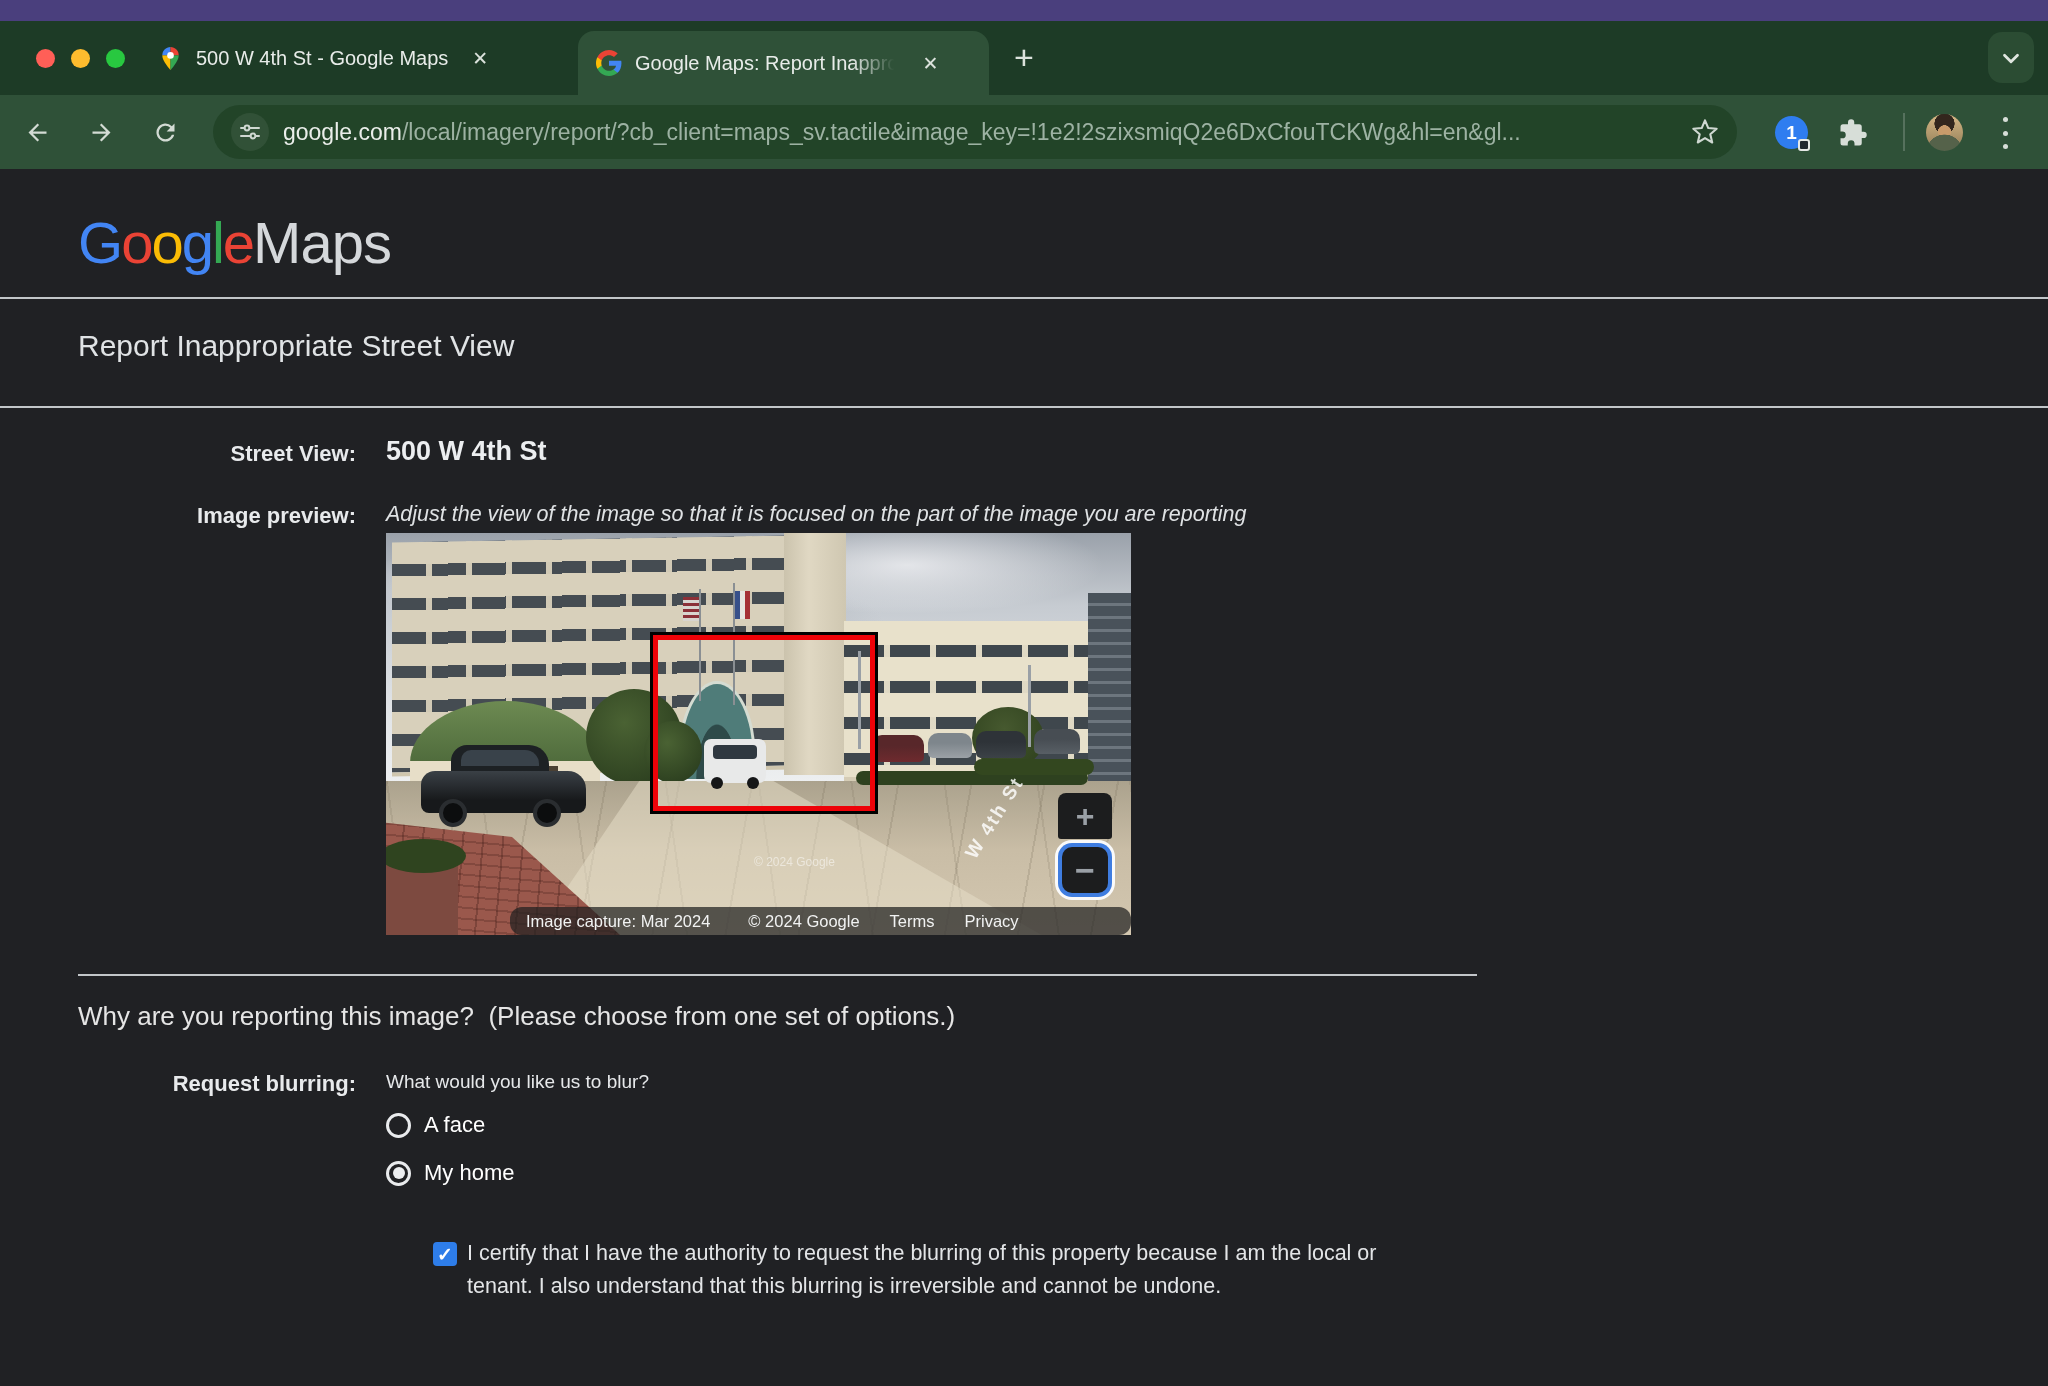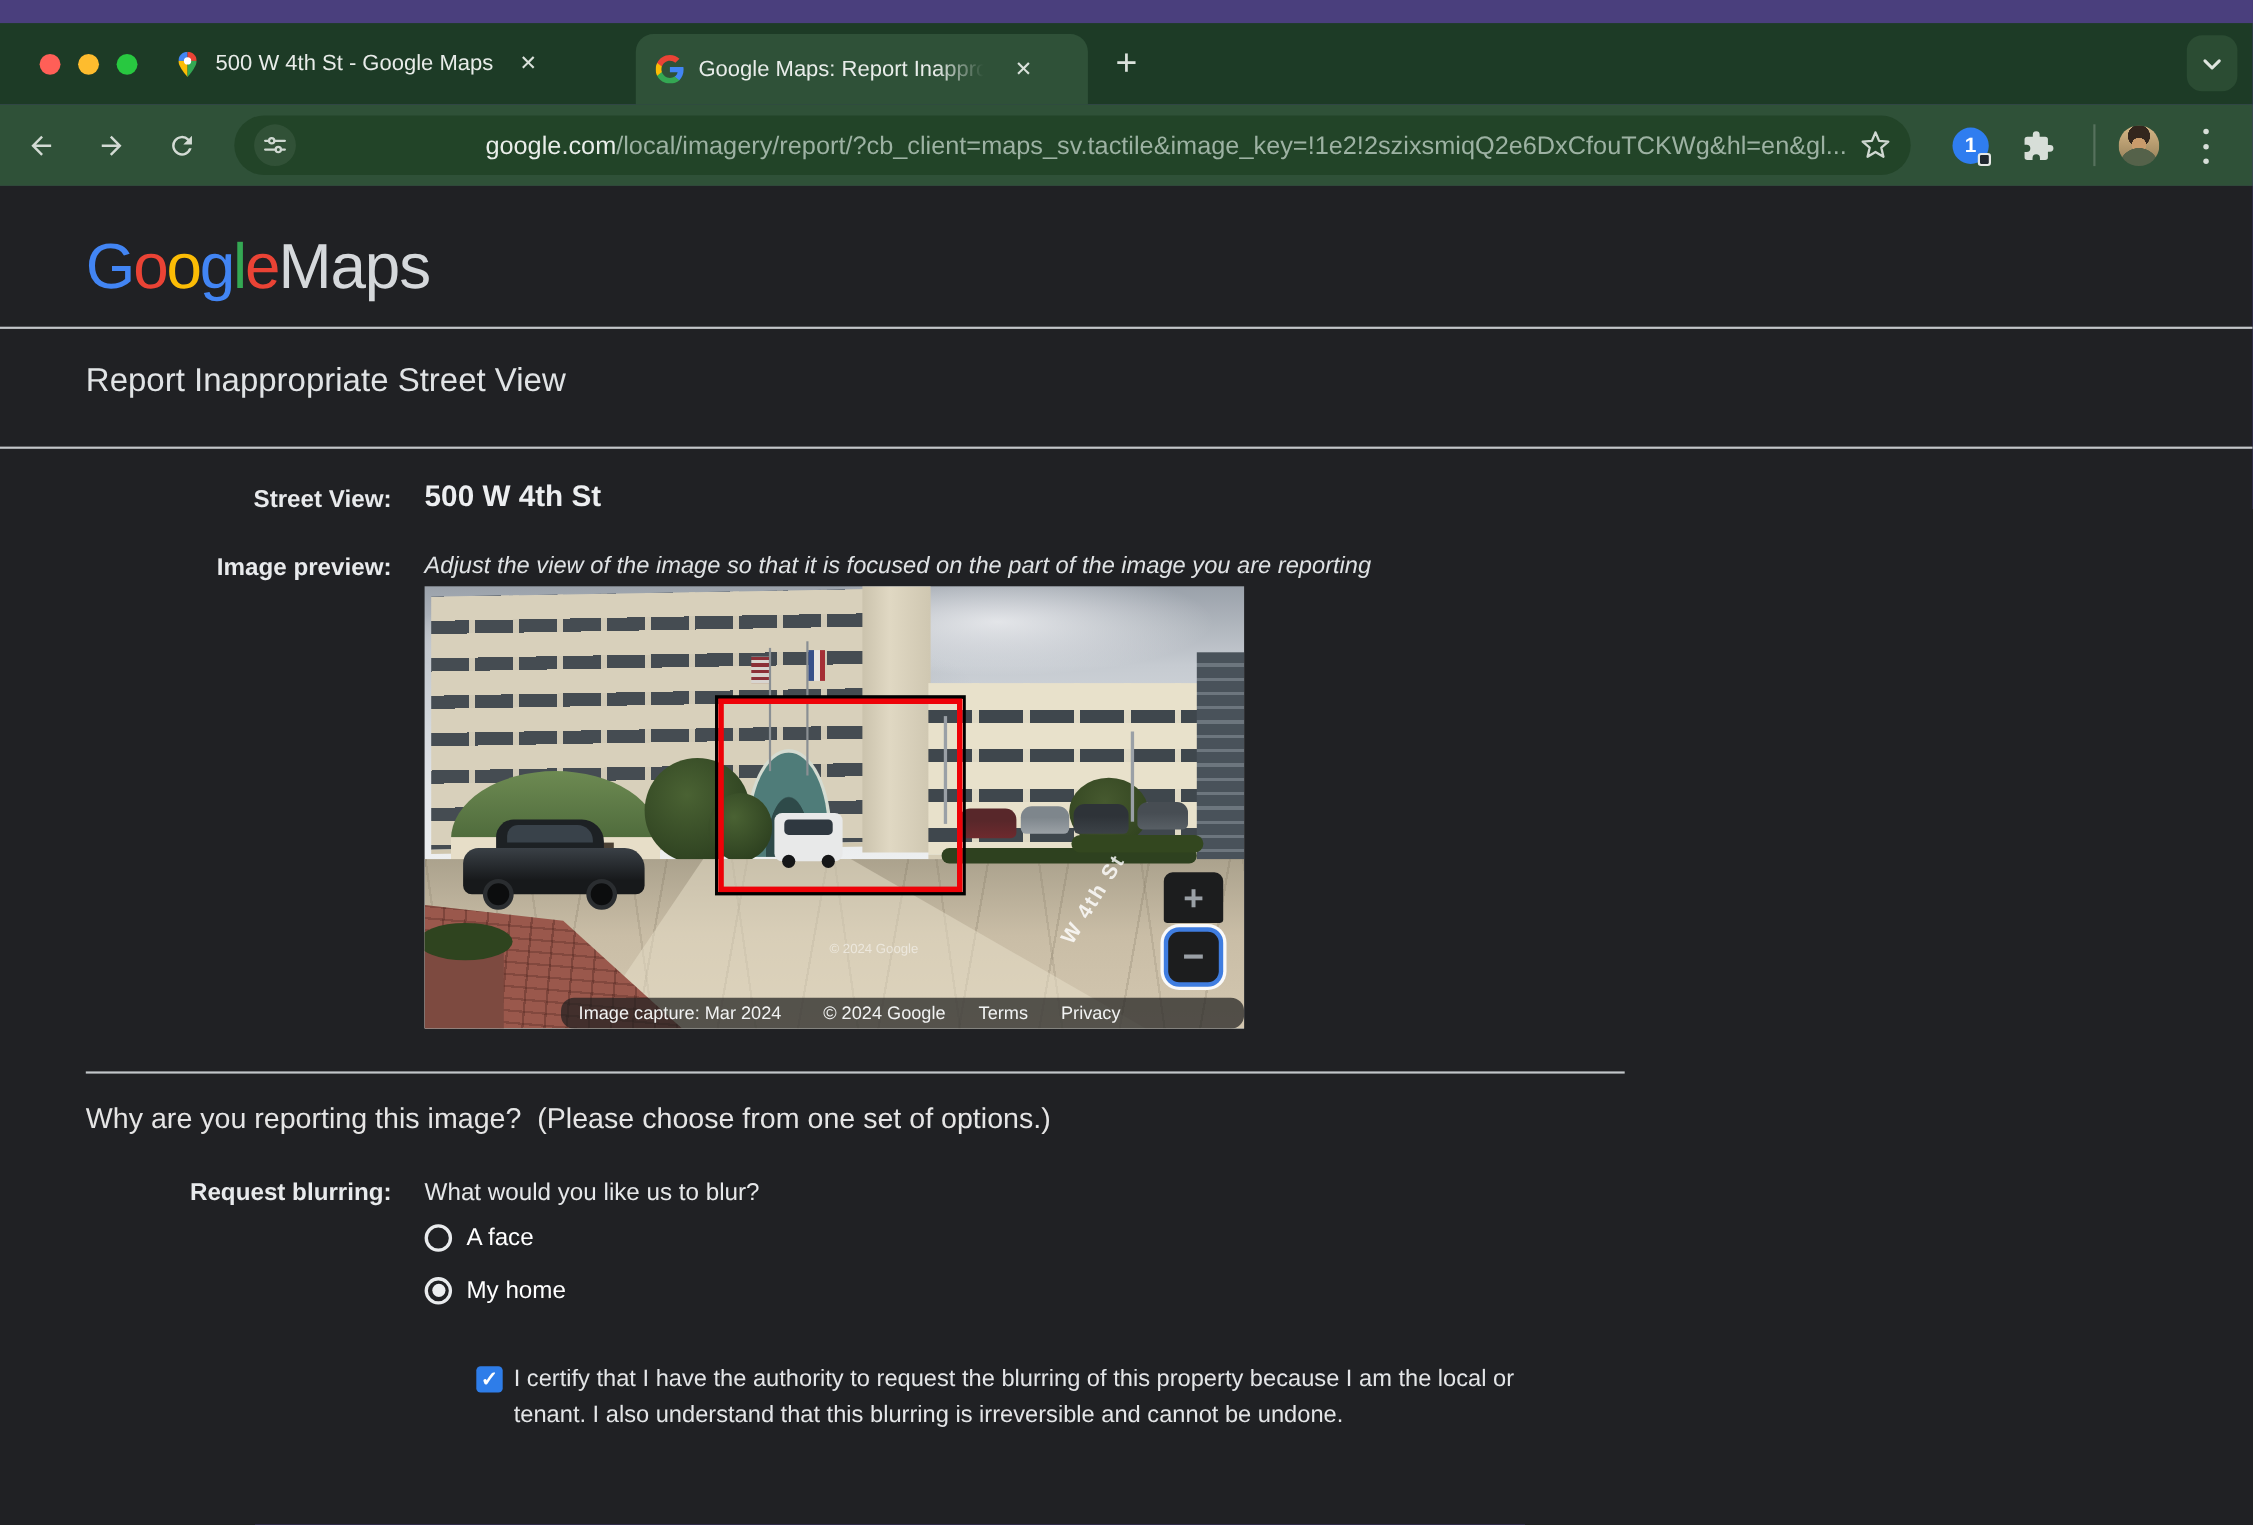--- a/index.html
+++ b/index.html
@@ -19,21 +19,21 @@
   .tab-active { position:absolute; left:578px; top:10px; width:411px; height:64px; background:#2f5138; border-radius:16px 16px 0 0; display:flex; align-items:center; padding:0 18px; }
   .tab-active .favicon { width:26px; height:26px; margin-right:13px; flex:none; }
   .tab-active .tab-title-wrap { position:relative; max-width:286px; overflow:hidden; white-space:nowrap; }
   .tab-active .tab-title-wrap::after { content:""; position:absolute; right:0; top:0; bottom:0; width:48px; background:linear-gradient(90deg, rgba(47,81,56,0), #2f5138 90%); }
   .newtab { position:absolute; left:1002px; top:14px; width:44px; height:44px; color:#dbe2dc; font-size:34px; font-weight:300; display:flex; align-items:center; justify-content:center; }
   .chevron-btn { position:absolute; right:14px; top:11px; width:46px; height:51px; background:#2b4c33; border-radius:14px; display:flex; align-items:center; justify-content:center; }
 
   
   .toolbar { position:relative; height:74px; background:#2f5138; }
   .navbtn { position:absolute; top:24px; width:27px; height:27px; }
-  .urlbar { position:absolute; left:213px; top:10px; width:1524px; height:54px; background:#224428; border-radius:27px; display:flex; align-items:center; padding:0 18px;text-align:right; }
+  .urlbar { position:absolute; left:213px; top:10px; width:1524px; height:54px; background:#224428; border-radius:27px; display:flex; align-items:center; padding:0 18px; }
   .siteinfo { width:38px; height:38px; flex:none; border-radius:50%; background:rgba(255,255,255,.07); display:flex; align-items:center; justify-content:center; }
   .urltext { flex:1; margin-left:14px; font-size:23px; white-space:nowrap; overflow:hidden; }
   .urldomain { color:#eaeeea; }
   .urlpath { color:#9db2a3; }
   .star { width:28px; height:28px; flex:none; margin-left:12px; }
   .onep { position:absolute; left:1775px; top:21px; width:33px; height:33px; border-radius:50%; background:#2f7df0; color:#fff; font-size:19px; font-weight:bold; display:flex; align-items:center; justify-content:center; }
   .onep .lockdot { position:absolute; right:-2px; bottom:-2px; width:12px; height:12px; background:#20282f; border:2px solid #e6e9e6; border-radius:3px; }
   .puzzle { position:absolute; left:1838px; top:23px; width:30px; height:30px; }
   .tooldiv { position:absolute; left:1903px; top:18px; width:2px; height:38px; background:#56715d; }
   .avatar { position:absolute; left:1926px; top:19px; width:37px; height:37px; border-radius:50%; overflow:hidden;
@@ -51,21 +51,21 @@
   .gm-logo .suffix { color:#d5d8db; font-weight:400; letter-spacing:-1px; }
   .hdiv { position:absolute; left:0; right:0; height:2px; background:#c2c6c9; }
   .d1 { top:128px; } .d2 { top:237px; }
   .d3 { left:78px; right:auto; width:1399px; top:805px; }
   .page-heading { position:absolute; left:78px; top:160px; font-size:30px; color:#e0e3e5; }
   .flabel { position:absolute; left:78px; width:278px; text-align:right; font-size:22px; font-weight:bold; color:#e8eaec; }
   .l-street { top:272px; } .l-preview { top:334px; } .l-blur { top:902px; }
   .v-street { position:absolute; left:386px; top:267px; font-size:27px; font-weight:bold; color:#eceef0; }
   .v-instruction { position:absolute; left:386px; top:333px; font-size:21.5px; font-style:italic; color:#dfe2e4; }
   .question { position:absolute; left:78px; top:832px; font-size:26px; color:#e5e5e5; white-space:pre; }
-  .blur-prompt { position:absolute; left:386px; top:902px; font-size:22px; color:#e6e8ea; }
+  .blur-prompt { position:absolute; left:386px; top:902px; font-size:19px; color:#e6e8ea; }
   .radio-row { position:absolute; left:386px; display:flex; align-items:center; }
   .r1 { top:943px; } .r2 { top:991px; }
   .radio { width:25px; height:25px; border:3px solid #e9ebed; border-radius:50%; position:relative; flex:none; }
   .radio.selected::after { content:""; position:absolute; left:50%; top:50%; width:12px; height:12px; margin:-6px 0 0 -6px; border-radius:50%; background:#eceef0; }
   .radio-label { margin-left:13px; font-size:22px; color:#ffffff; }
   .certify-row { position:absolute; left:433px; top:1068px; width:970px; display:flex; align-items:flex-start; }
   .checkbox { width:24px; height:24px; background:#2e7de9; border-radius:4px; flex:none; margin-top:5px; color:#fff; font-size:19px; font-weight:bold; display:flex; align-items:center; justify-content:center; }
   .certify-text { margin-left:10px; width:930px; font-size:21.5px; line-height:33px; color:#e3e5e7; }
   .para { position:absolute; left:424px; top:1164px; width:942px; font-size:21.5px; line-height:33px; color:#e3e5e7; }
   .required { position:absolute; left:424px; top:1226px; font-size:21px; color:#dfe2e4; }

